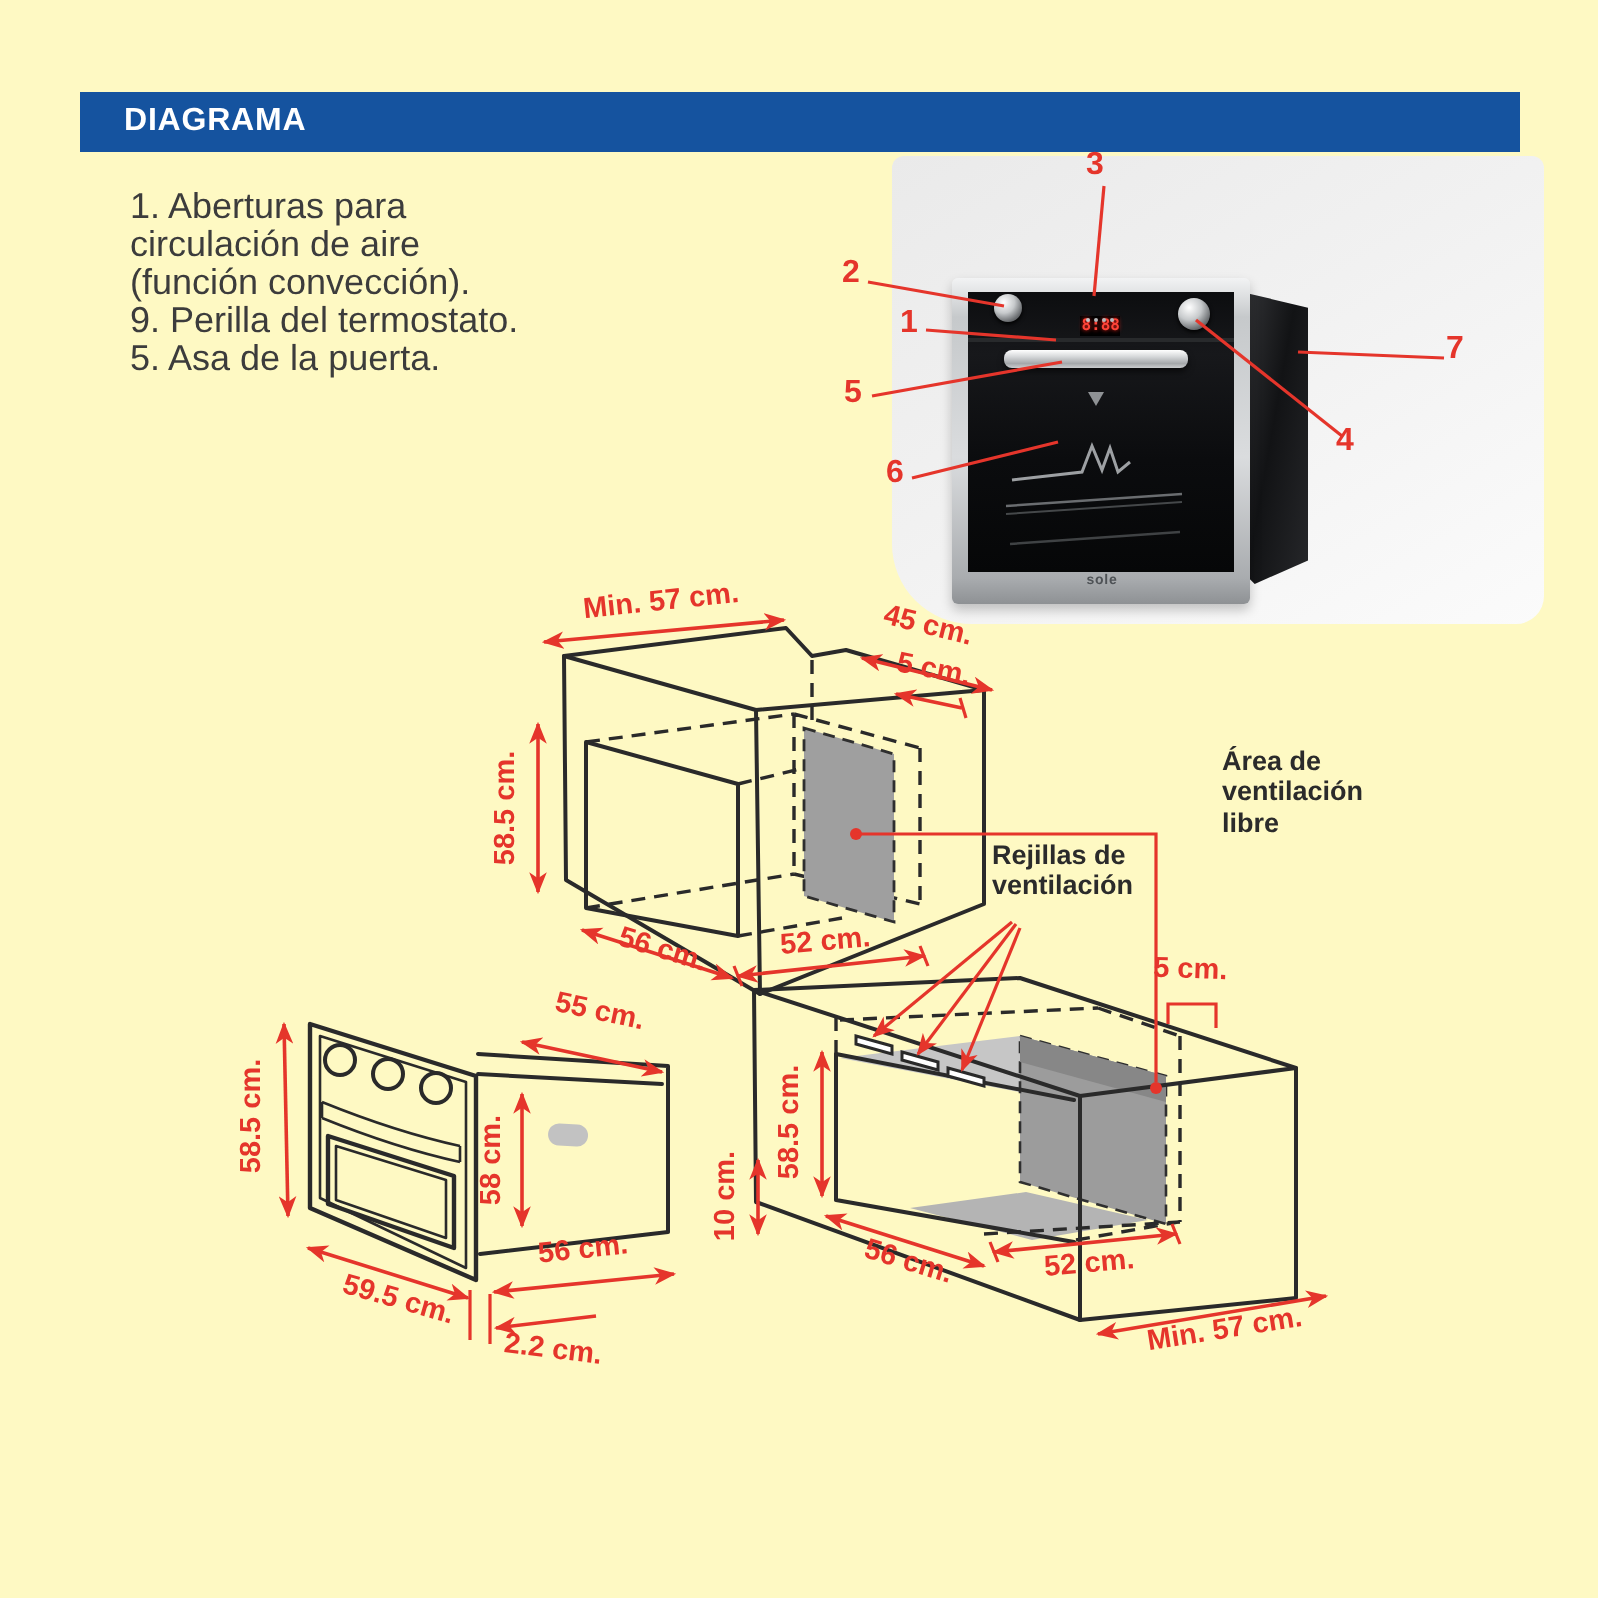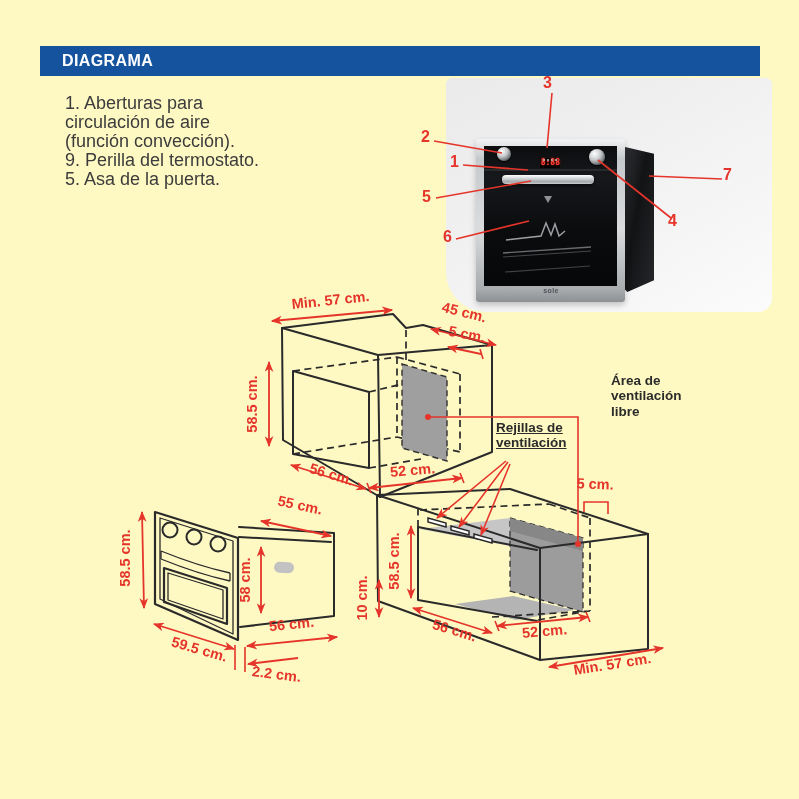--- a/index.html
+++ b/index.html
@@ -46,21 +46,21 @@
          color:#4e5256;letter-spacing:.4px;}
 
   
   .callout{color:#e5352b;font-weight:bold;font-size:16px;line-height:14px;z-index:7;}
   #co1{left:450px;top:155px;} #co2{left:421px;top:130px;} #co3{left:543px;top:76px;}
   #co4{left:668px;top:214px;} #co5{left:422px;top:190px;} #co6{left:443px;top:230px;}
   #co7{left:723px;top:168px;}
 
   
   .blabel{color:#2b2b2b;font-weight:bold;font-size:13.5px;line-height:1.14;z-index:7;}
-  #vent-grilles{left:496px;top:420px;width:86px;text-decoration:underline;}
+  #vent-grilles{left:496px;top:420px;width:86px;}
   #vent-area{left:611px;top:373px;width:98px;}
 
   
   #overlay{left:0;top:0;z-index:5;pointer-events:none;}
   .ink{fill:none;stroke:#2a2a2a;stroke-width:2;stroke-linejoin:round;stroke-linecap:round;}
   .ink2{fill:none;stroke:#2a2a2a;stroke-width:1.3;stroke-linejoin:round;}
   .dash{fill:none;stroke:#2a2a2a;stroke-width:1.7;stroke-dasharray:7 4.5;stroke-linecap:butt;}
   .rdim{stroke:#e5352b;stroke-width:1.8;fill:none;}
   .rthin{stroke:#e5352b;stroke-width:1.6;fill:none;}
   .rtxt{fill:#e5352b;font-family:"Liberation Sans",sans-serif;font-weight:bold;

